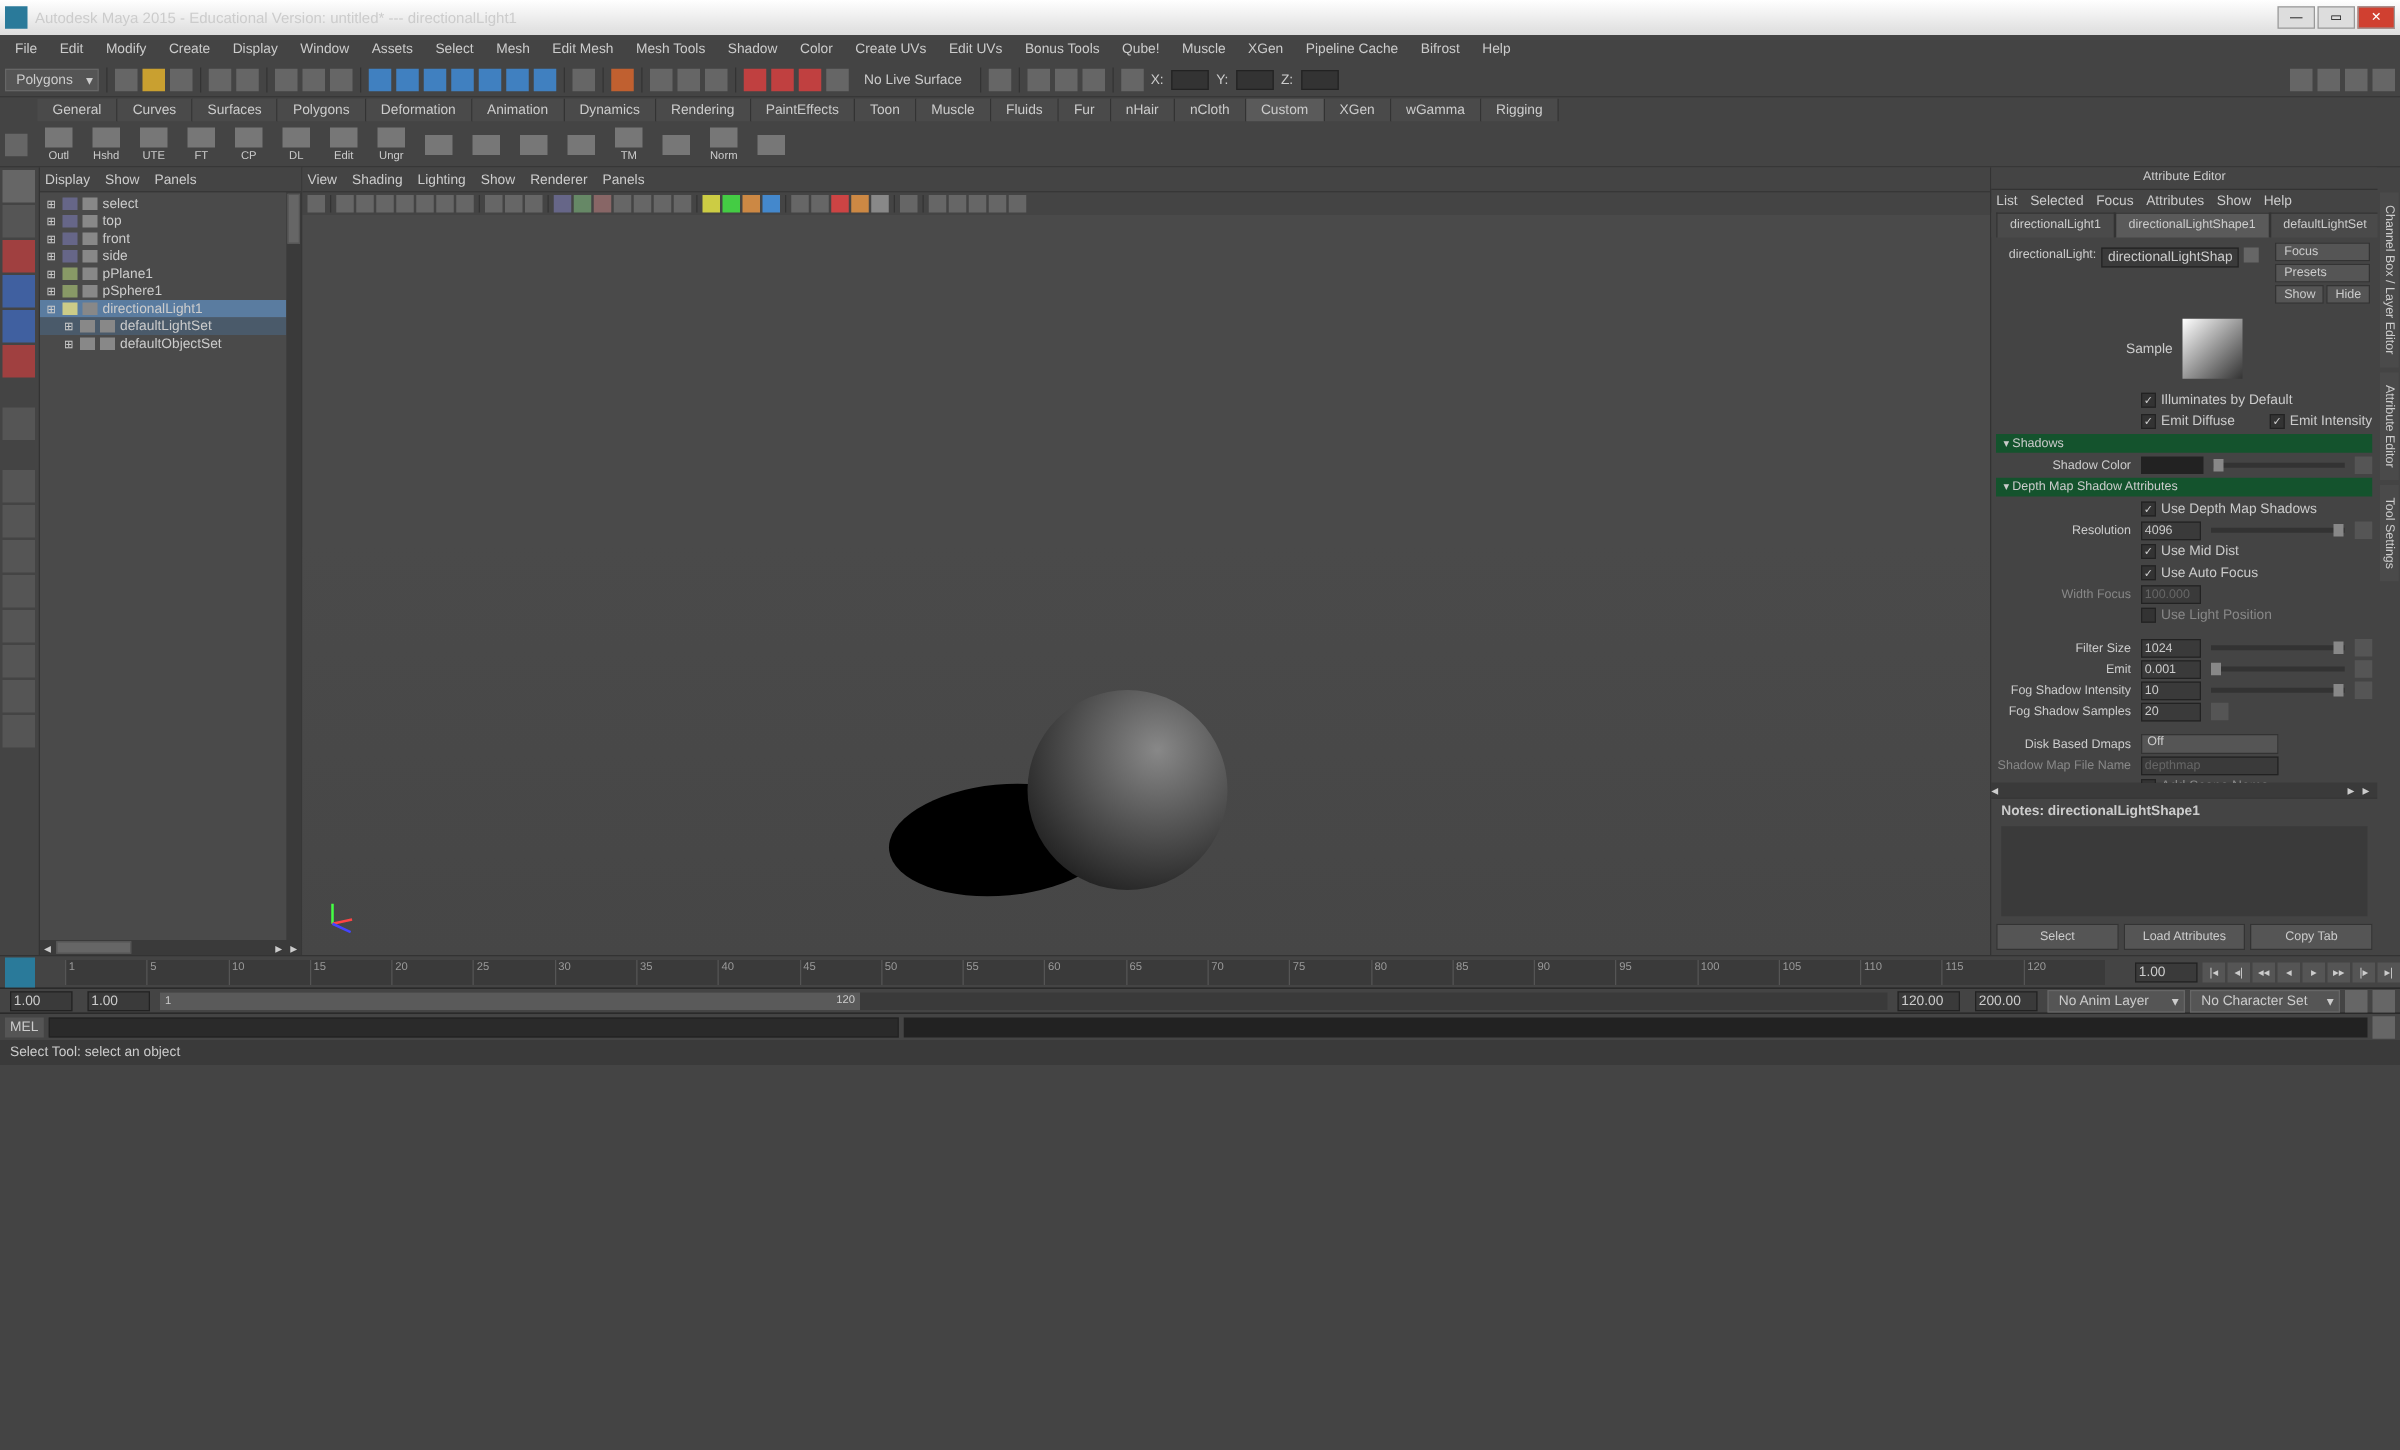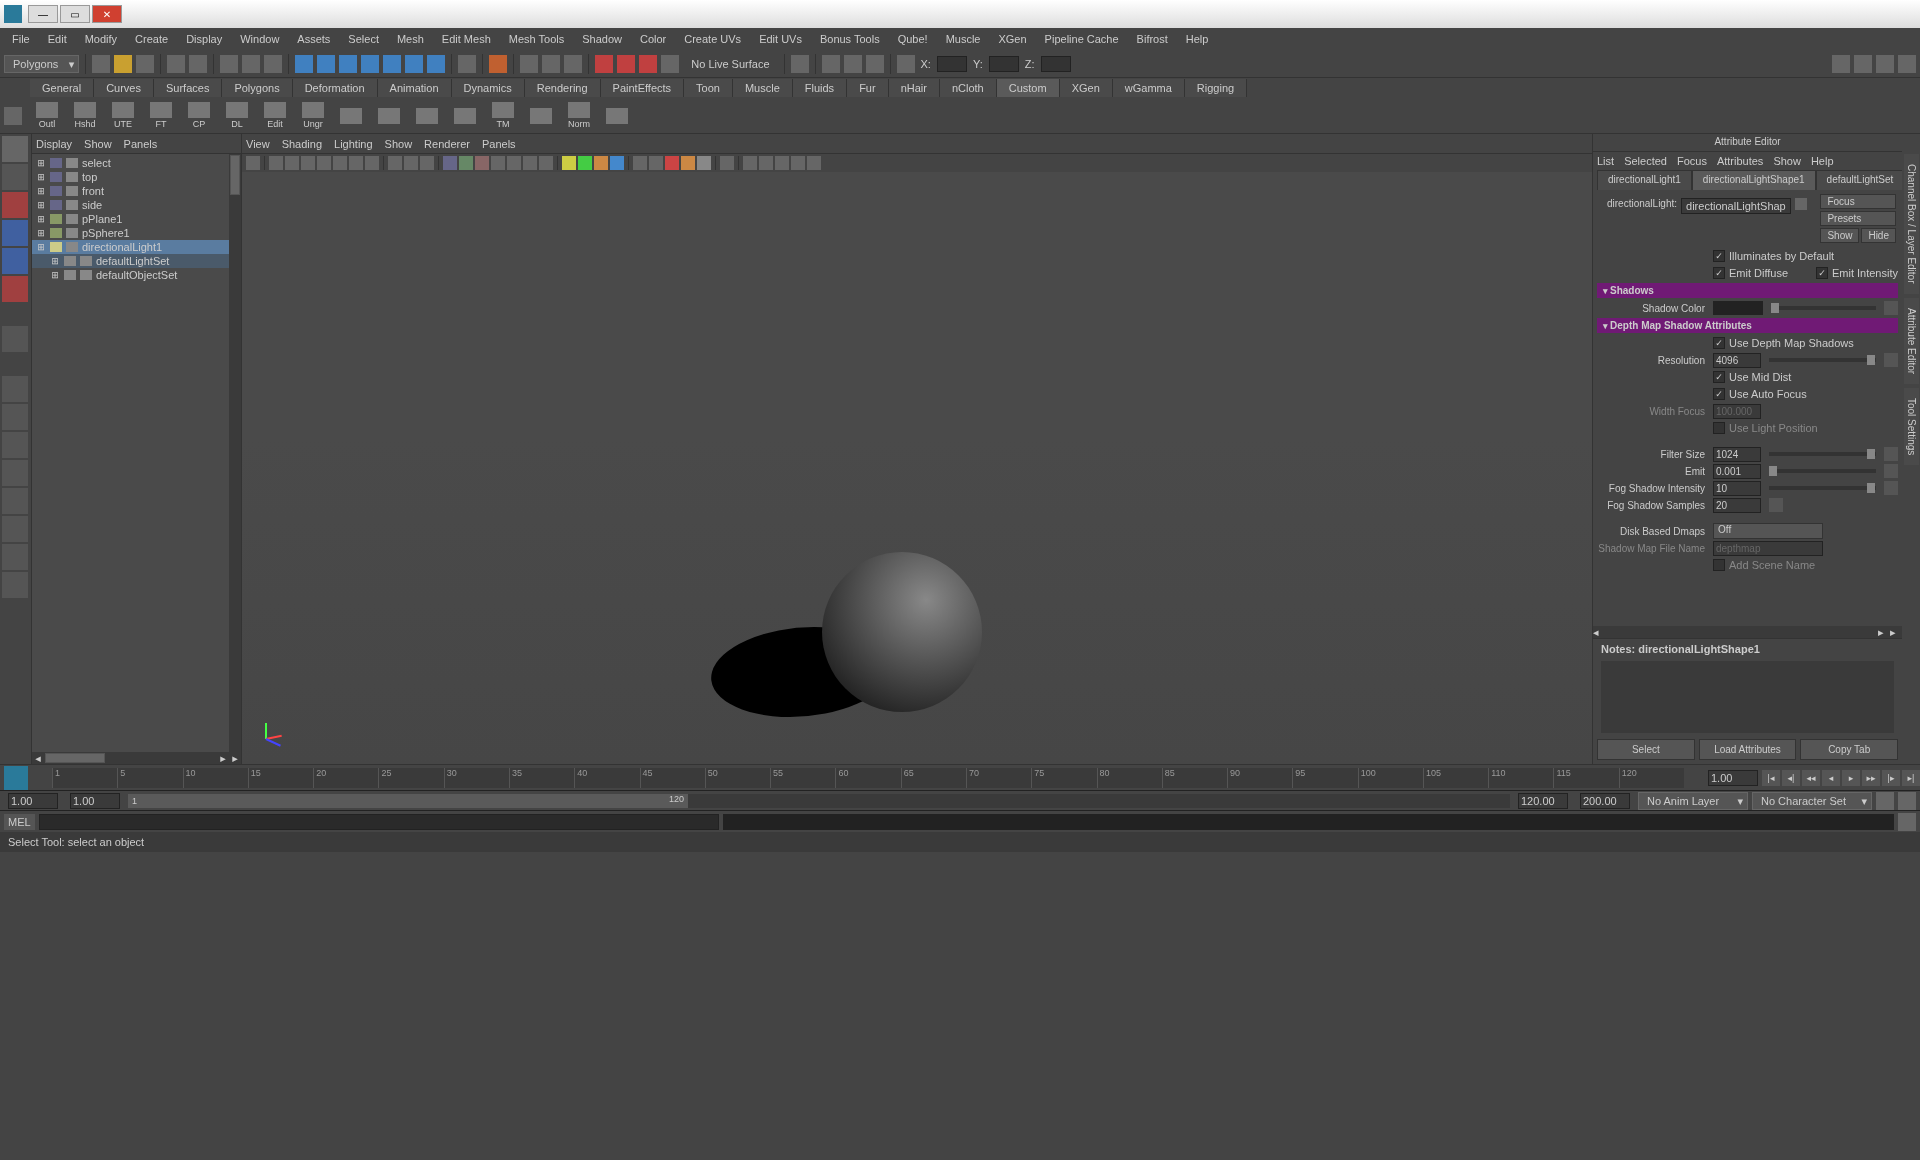--- a/index.html
+++ b/index.html
@@ -75,21 +75,21 @@
 .ae-body{flex:1;overflow:auto;padding:0 4px;position:relative}
 .ae-row{display:flex;align-items:center;height:16px;gap:4px;margin:1px 0}
 .ae-label{width:112px;text-align:right;font-size:10px;padding-right:4px}
 .ae-label.dim{color:#888}
 .ae-chk{width:12px;height:12px;background:#333;border:1px solid #222;display:flex;align-items:center;justify-content:center;font-size:9px}
 .ae-chk.on::before{content:"✓";color:#ccc}
 .ae-num{width:48px;height:15px;background:#3a3a3a;border:1px solid #222;padding:0 2px;font-size:10px}
 .ae-slider{flex:1;height:4px;background:#333;margin:0 4px;position:relative}
 .ae-knob{width:8px;height:10px;background:#888;position:absolute;top:-3px}
 .ae-map{width:14px;height:14px;background:#555;cursor:pointer}
-.ae-section{background:#701a75;padding:2px 6px;font-weight:bold;font-size:10px;margin:2px 0;cursor:pointer}
+.ae-section{background:#14532d;padding:2px 6px;font-weight:normal;font-size:10px;margin:2px 0;cursor:pointer}
 .ae-section::before{content:"▾ ";font-size:9px}
 .ae-color{width:50px;height:14px;background:#222}
 .ae-dd{width:110px;height:16px;background:#555;border:1px solid #333;padding:0 4px;font-size:10px}
 .ae-notes{padding:4px 8px;font-size:10px;border-top:1px solid #333}
 .ae-notes-area{height:72px;background:#3a3a3a;margin:2px 8px}
 .ae-btns{display:flex;gap:4px;padding:4px}
 .ae-btn{flex:1;background:#555;border:1px solid #333;padding:4px;text-align:center;cursor:pointer;font-size:10px}
 .right-rail{width:18px;background:#444;display:flex;flex-direction:column;align-items:center;padding-top:20px;gap:4px}
 .rail-tab{writing-mode:vertical-rl;padding:10px 2px;background:#4a4a4a;font-size:10px;cursor:pointer}
 .timeline{height:26px;background:#444;display:flex;align-items:center;border-top:1px solid #333}
@@ -108,20 +108,21 @@
 .helpline{height:20px;background:#3a3a3a;display:flex;align-items:center;padding:0 8px;font-size:10px}
 .scroll-v{width:12px;background:#3a3a3a}
 .scroll-h{height:12px;background:#3a3a3a;display:flex;align-items:center}
 .scroll-thumb{background:#666;border:1px solid #555}
 </style>
 </head>
 <body>
 
 <div class="titlebar">
   <div class="titlebar-icon"></div>
+  <div class="titlebar-text">Autodesk Maya 2015 - Educational Version: untitled*  ---  directionalLight1</div>
   <div class="win-btns">
     <div class="win-btn">—</div>
     <div class="win-btn">▭</div>
     <div class="win-btn win-close">✕</div>
   </div>
 </div>
 
 <div class="menubar" id="menubar">
     <span>File</span>
     <span>Edit</span>
@@ -473,20 +474,24 @@
         </div>
       </div>
       <div class="ae-sidebtns">
         <div class="ae-sbtn">Focus</div>
         <div class="ae-sbtn">Presets</div>
         <div style="display:flex;gap:2px">
           <div class="ae-sbtn" style="flex:1">Show</div>
           <div class="ae-sbtn" style="flex:1">Hide</div>
         </div>
       </div>
+    </div>
+    <div class="ae-sample">
+      <span>Sample</span>
+      <div class="swatch"></div>
     </div>
     <div class="ae-body">
       <div class="ae-row">
           <div class="ae-label"></div>
           <div class="ae-chk on"></div>
           <span>Illuminates by Default</span>
         </div>
       <div class="ae-row">
           <div class="ae-label"></div>
           <div class="ae-chk on"></div>

